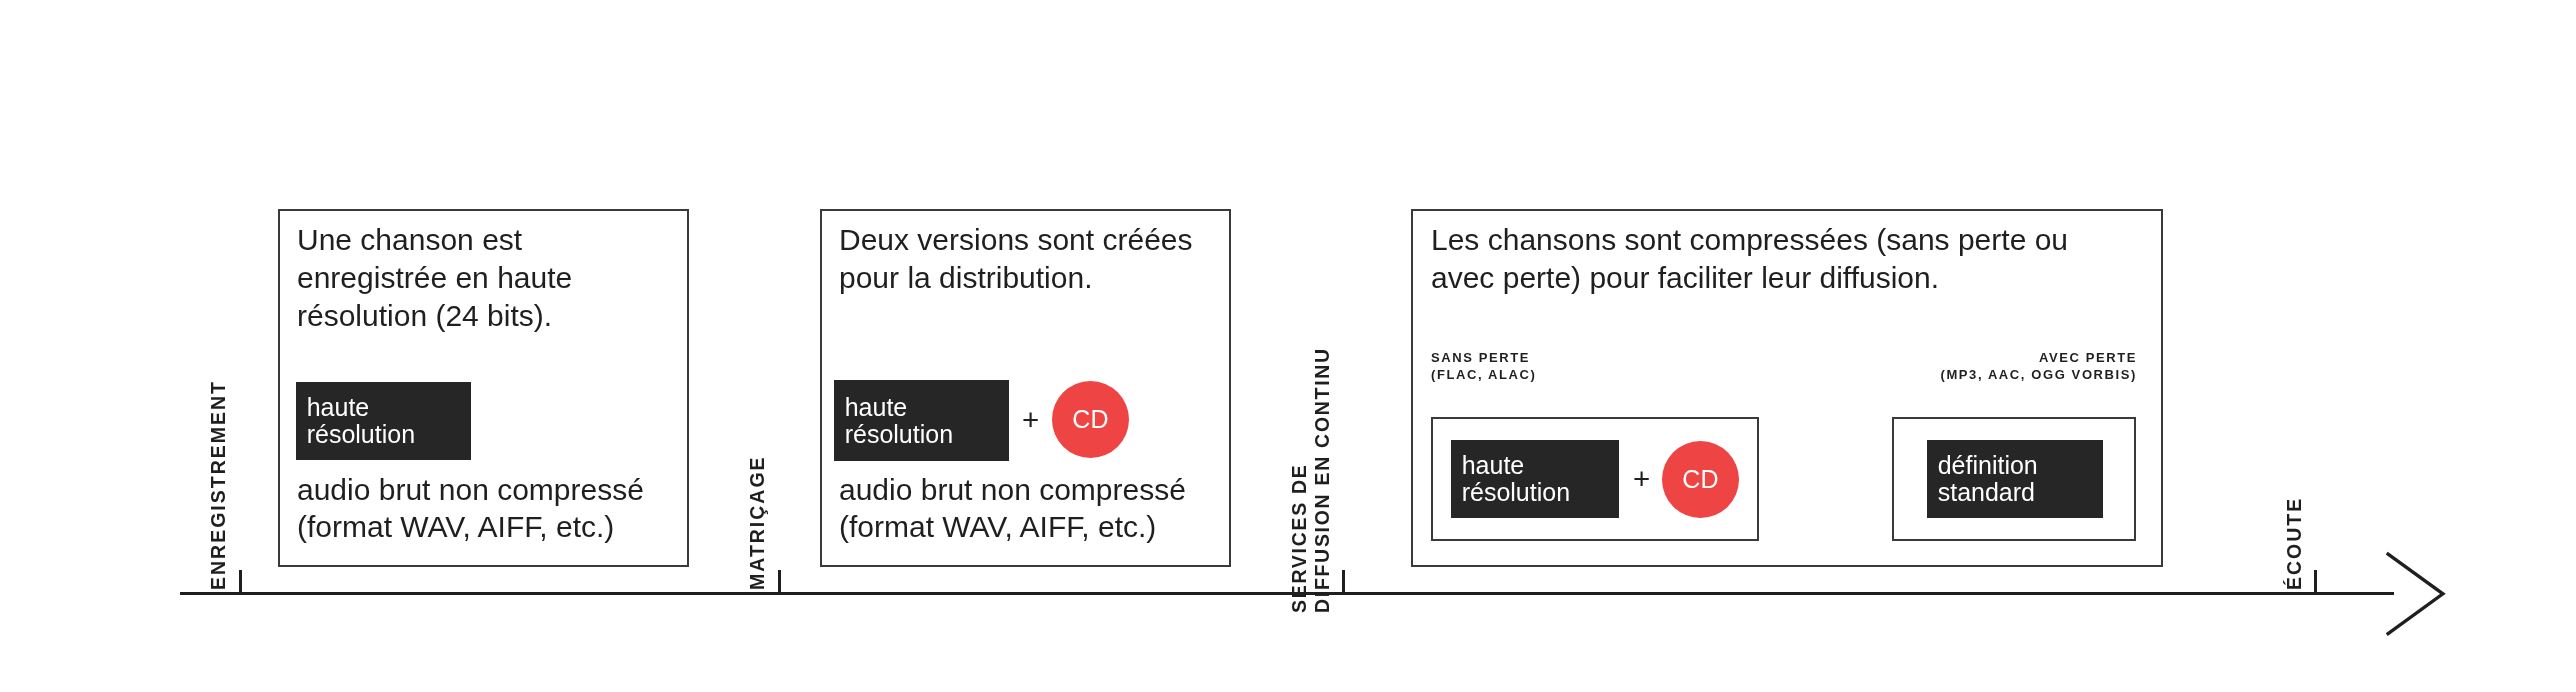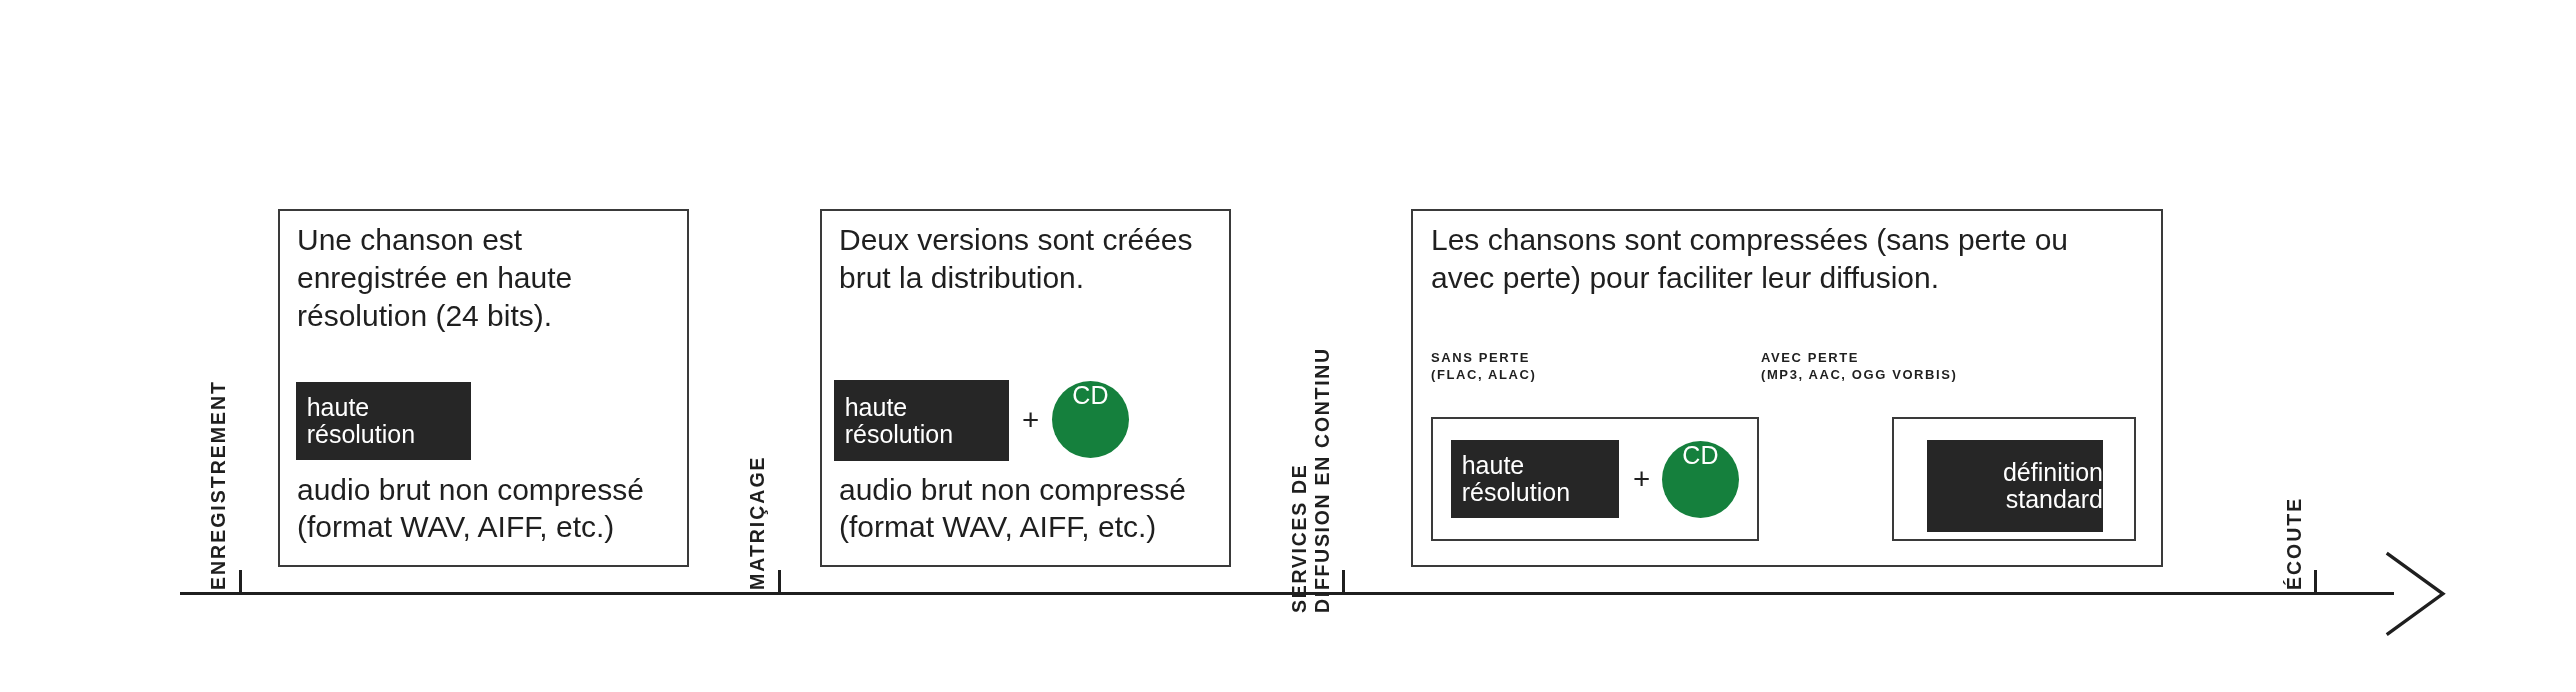--- a/index.html
+++ b/index.html
@@ -97,24 +97,25 @@
   }
   .tag-box .tag-line {
     font-size: 25px;
     line-height: 1.08;
     white-space: nowrap;
     padding-left: 10.7px;
   }
 
   .cd-disc {
     position: absolute;
-    background: #15803d;
+    background: #ef4444;
     border-radius: 50%;
     color: #ffffff;
     display: flex;
+    align-items: center;
     justify-content: center;
     font-size: 25px;
     letter-spacing: 0.3px;
   }
 
   .plus-sign {
     position: absolute;
     font-size: 29.5px;
     color: #1f1f1f;
     line-height: 1;
@@ -123,21 +124,21 @@
   
   .subgroup-heading {
     position: absolute;
     font-weight: bold;
     font-size: 13px;
     letter-spacing: 1.6px;
     line-height: 1.32;
     color: #1f1f1f;
     white-space: pre-line;
   }
-  .subgroup-heading.align-right { }
+  .subgroup-heading.align-right { text-align: right; }
 
   .subgroup-box {
     position: absolute;
     border: 2px solid #3a3a3a;
     background: #ffffff;
     box-sizing: border-box;
   }
 </style>
 </head>
 <body>
@@ -171,21 +172,21 @@
   </div>
 
   <div class="panel-caption" style="left:297px; top:471px; width:389px;">audio brut non compressé
 (format WAV, AIFF, etc.)</div>
 
   <div class="stage-label" style="left:769px; top:567px;">MATRIÇAGE</div>
 
   <div class="panel" style="left:820px; top:209px; width:411px; height:358px;"></div>
 
   <div class="panel-intro" style="left:839px; top:221px; width:389px;">Deux versions sont créées
-brut la distribution.</div>
+pour la distribution.</div>
 
   <div class="tag-box" style="left:834px; top:380px; width:175px; height:81px;">
     <div class="tag-line">haute</div>
     <div class="tag-line">résolution</div>
   </div>
 
   <div class="plus-sign" style="left:1022px; top:405px;">+</div>
 
   <div class="cd-disc" style="left:1052px; top:381px; width:77px; height:77px;">
     <span>CD</span>
@@ -216,21 +217,21 @@
 
   <div class="cd-disc" style="left:1662px; top:441px; width:77px; height:77px;">
     <span>CD</span>
   </div>
 
   <div class="subgroup-heading align-right" style="left:1761px; top:349px; width:376px;">AVEC PERTE
 (MP3, AAC, OGG VORBIS)</div>
 
   <div class="subgroup-box" style="left:1892px; top:417px; width:244px; height:124px;"></div>
 
-  <div class="tag-box" style="left:1927px; top:440px; width:176px; height:92px;align-items:flex-end;">
+  <div class="tag-box" style="left:1927px; top:440px; width:176px; height:78px;">
     <div class="tag-line">définition</div>
     <div class="tag-line">standard</div>
   </div>
 
   <div class="stage-label" style="left:2306px; top:567px;">ÉCOUTE</div>
 
 </div>
 
 
 </body></html>

